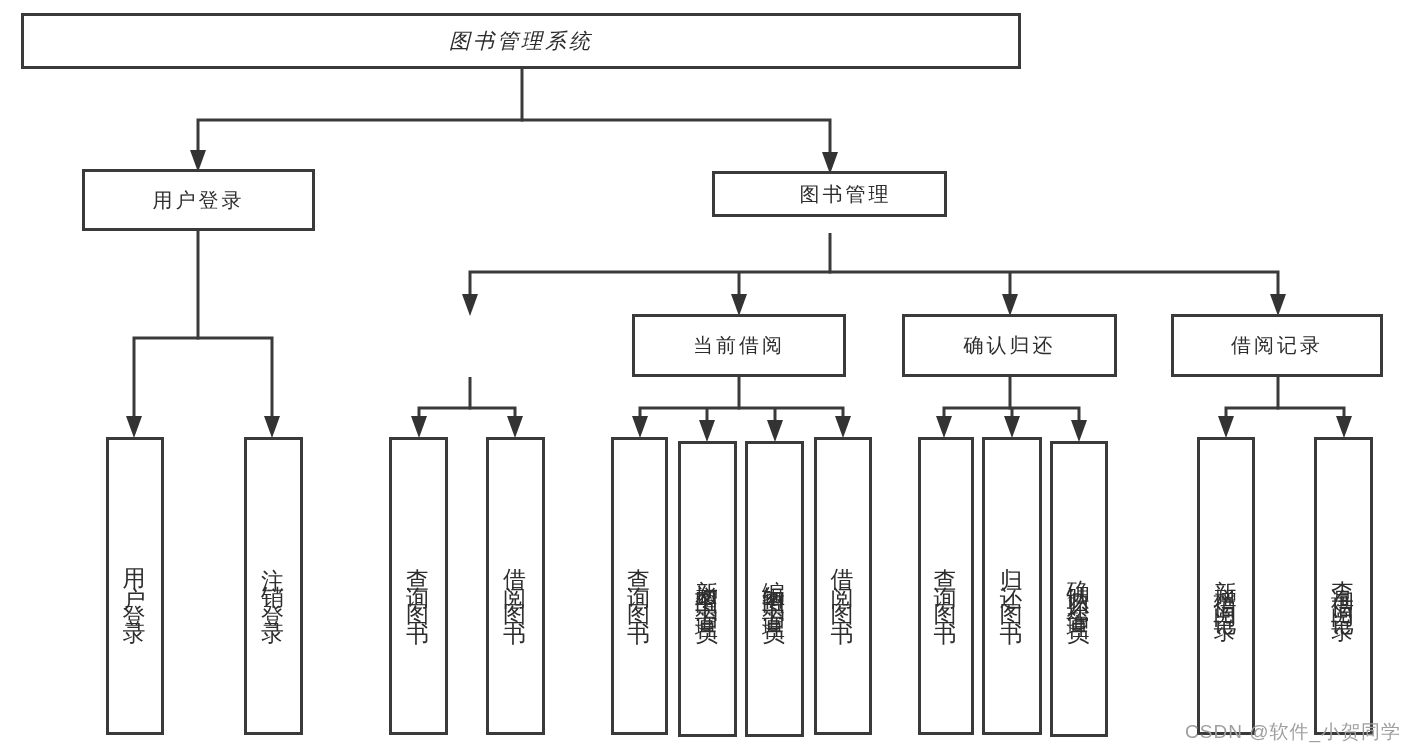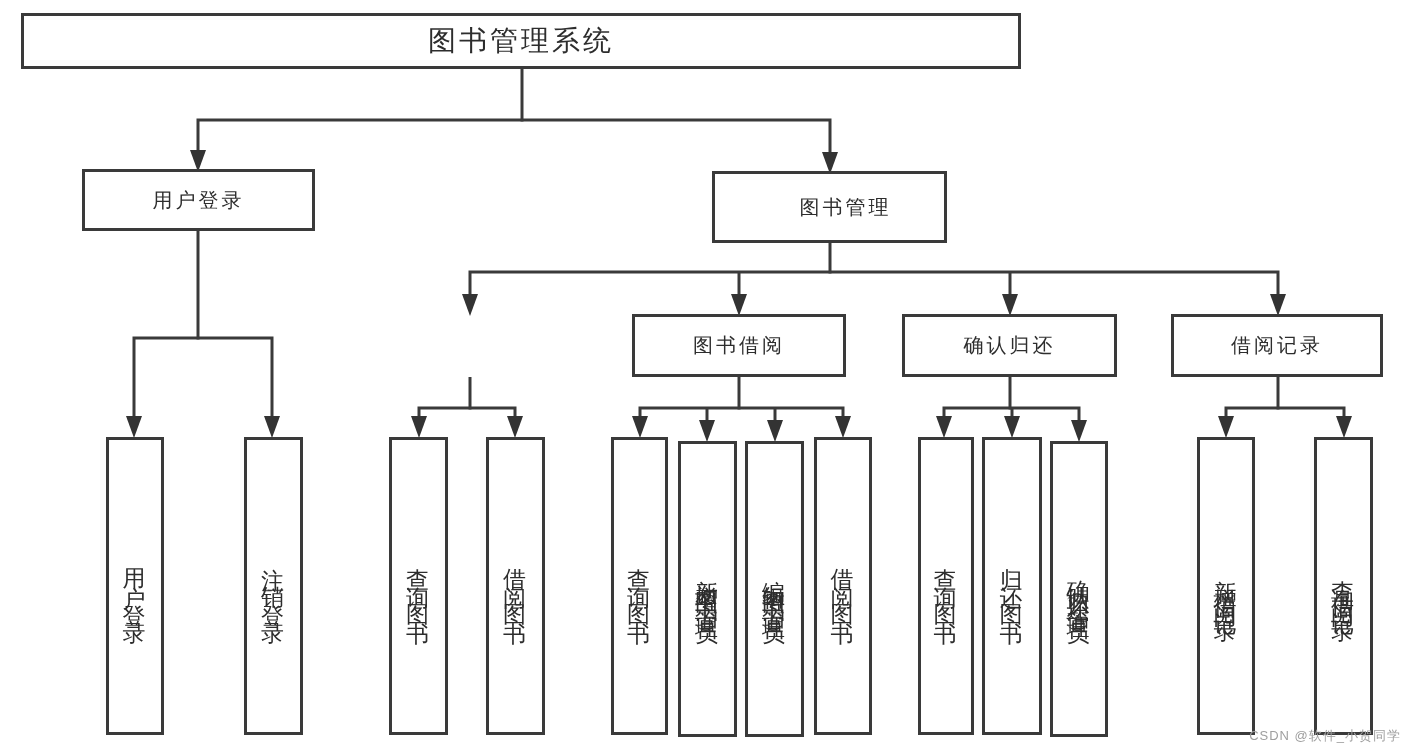--- a/index.html
+++ b/index.html
@@ -32,35 +32,35 @@
     background: #ffffff;
     display: flex;
     align-items: center;
     justify-content: center;
     color: #2d2d2d;
     font-size: 20px;
     letter-spacing: 3px;
     text-align: center;
     white-space: nowrap;
   }
-  .node.root { font-size: 28px; }
+  .node.root { font-size: 21px; font-style: italic; }
   .leaf {
     writing-mode: vertical-rl;
     text-orientation: mixed;
     font-size: 23px;
     white-space: normal;
   }
   .vt4 { letter-spacing: 18px; }
   .vt6 { letter-spacing: 8px; }
   .vt9 { letter-spacing: 6px; }
   #watermark {
     position: absolute;
     right: 4px;
     bottom: 2px;
-    font-size: 13px;
+    font-size: 19px;
     color: #9f9f9f;
     letter-spacing: 1px;
   }
 </style>
 </head>
 <body>
 
 <div id="stage">
 
   <svg id="connectors" viewBox="0 0 1405 747" xmlns="http://www.w3.org/2000/svg">
@@ -121,23 +121,23 @@
       <line x1="1278" y1="377" x2="1278" y2="409.5"></line>
       <polyline points="1226,424 1226,408 1344,408 1344,424"></polyline>
       <polygon points="1218,416 1234,416 1226,438"></polygon>
       <polygon points="1336,416 1352,416 1344,438"></polygon>
     </g>
   </svg>
 
   <div class="node root" style="left:21px; top:13px; width:1000px; height:56px;">图书管理系统</div>
 
   <div class="node" style="left:82px; top:169px; width:233px; height:62px;">用户登录</div>
-  <div class="node" style="left:712px; top:171px; width:235px; height:72px;padding-left:32px;">图书管理</div>
+  <div class="node" style="left:712px; top:171px; width:235px; height:46px;padding-left:32px;">图书管理</div>
 
-  <div class="node" style="left:632px; top:314px; width:214px; height:63px;">图书借阅</div>
+  <div class="node" style="left:632px; top:314px; width:214px; height:63px;">当前借阅</div>
   <div class="node" style="left:902px; top:314px; width:215px; height:63px;">确认归还</div>
   <div class="node" style="left:1171px; top:314px; width:212px; height:63px;">借阅记录</div>
 
   <div class="node leaf vt4" style="left:106px; top:437px; width:58px; height:298px;">用户登录</div>
   <div class="node leaf vt4" style="left:244px; top:437px; width:59px; height:298px;">注销登录</div>
 
   <div class="node leaf vt4" style="left:389px; top:437px; width:59px; height:298px;">查询图书</div>
   <div class="node leaf vt4" style="left:486px; top:437px; width:59px; height:298px;">借阅图书</div>
 
   <div class="node leaf vt4" style="left:611px; top:437px; width:57px; height:298px;">查询图书</div>

